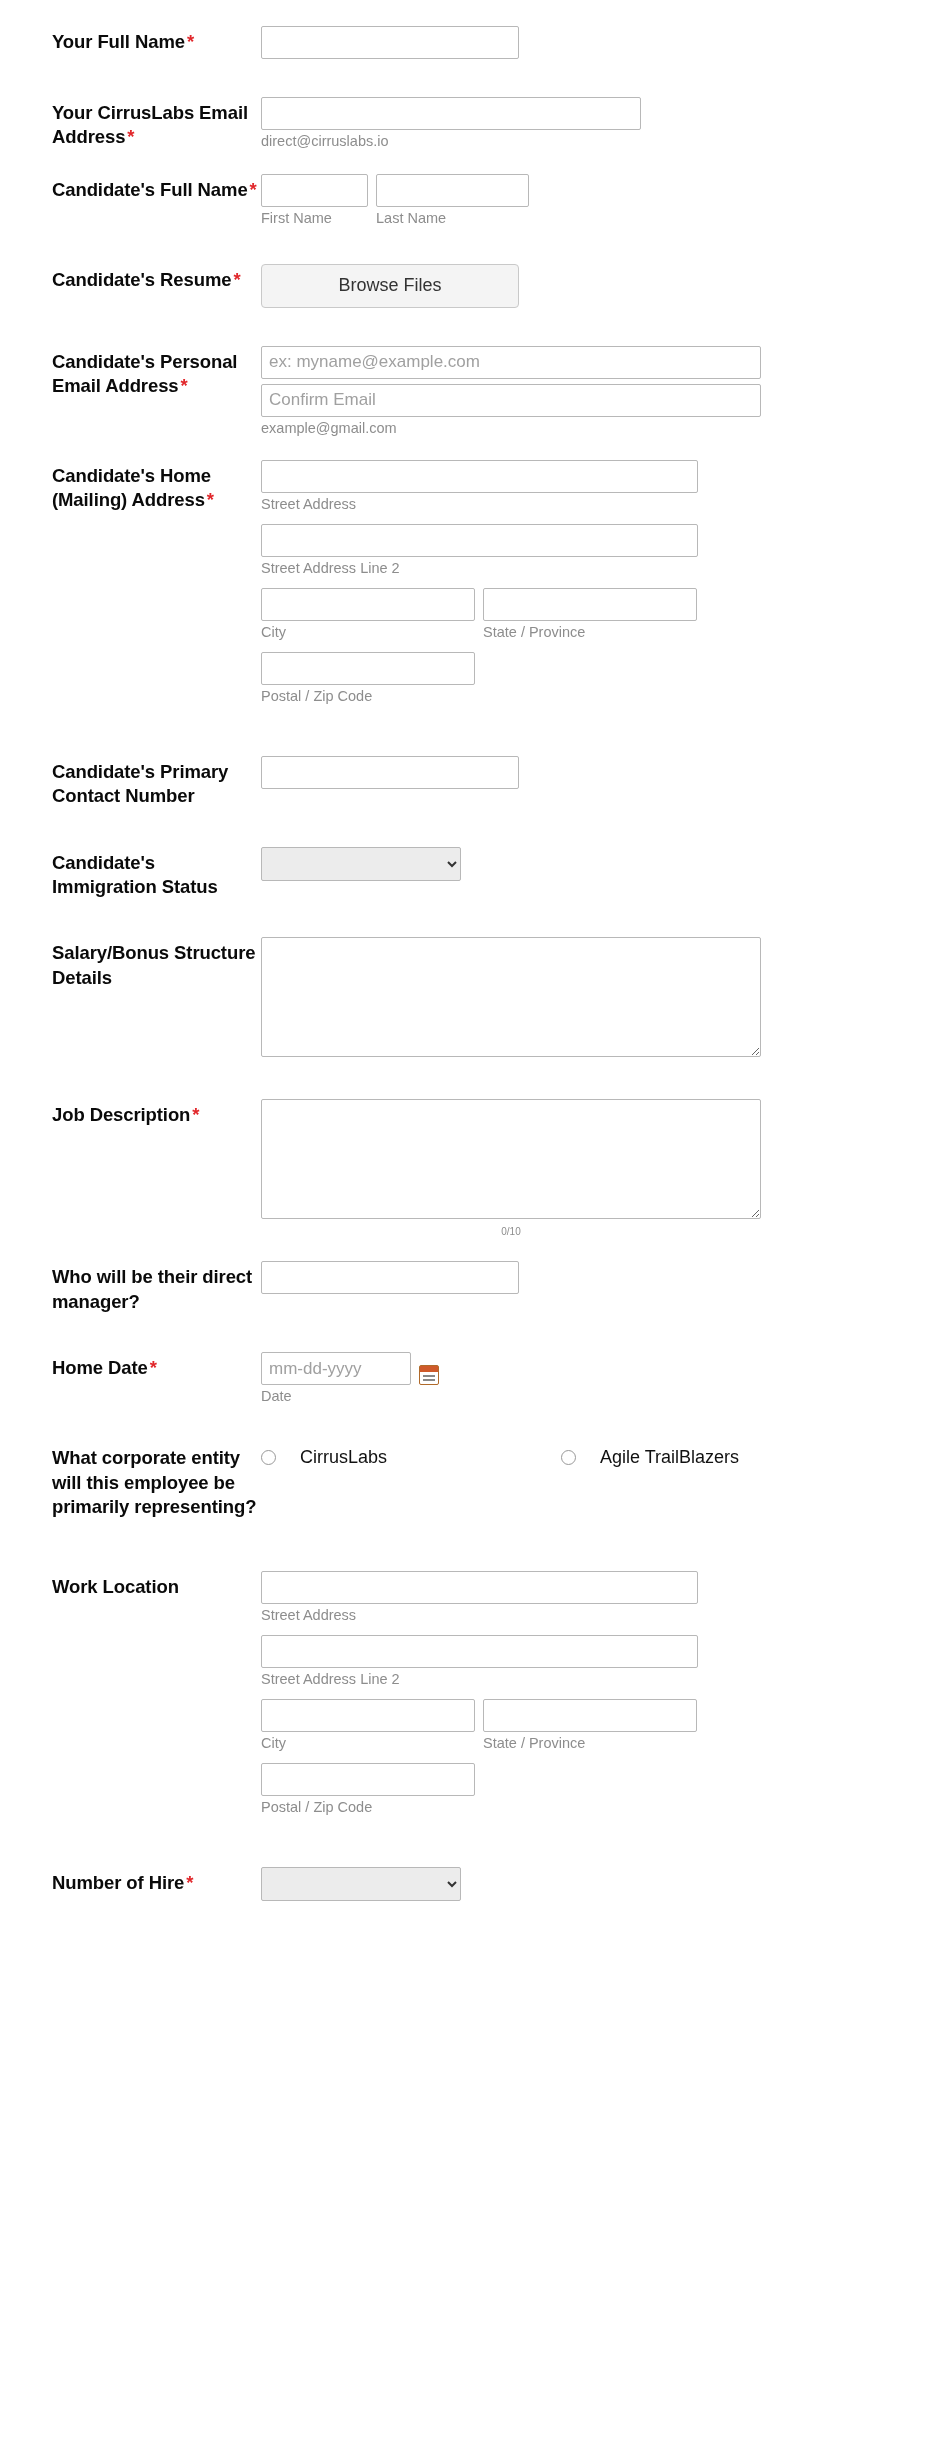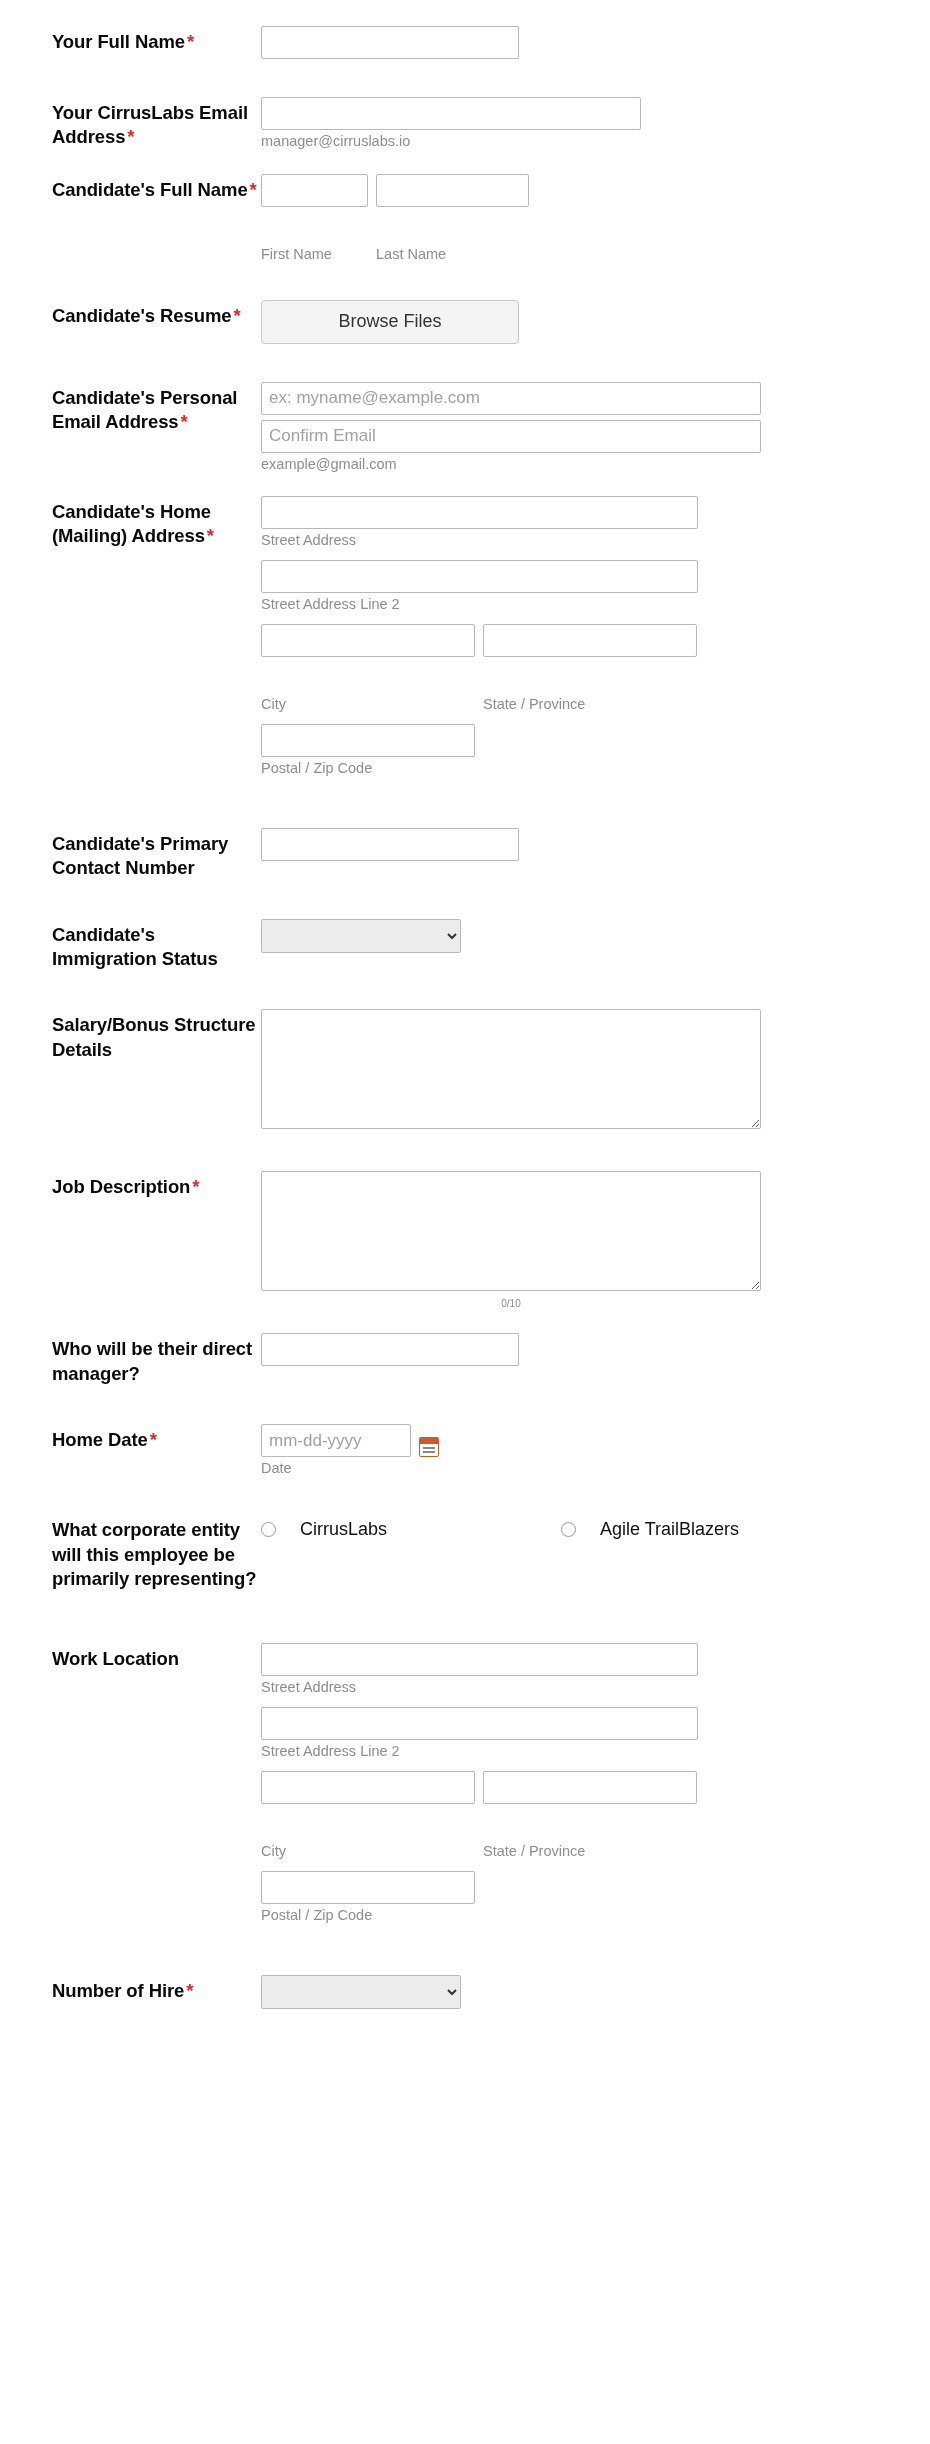--- a/index.html
+++ b/index.html
@@ -61,21 +61,21 @@
   .w-long  { width: 500px; }
   .w-addr  { width: 437px; }
   .w-citystate { width: 214px; }
   .sublabel {
     font-size: 14.5px;
     color: #8d8d8d;
     margin-top: 3px;
     font-family: "Liberation Sans", sans-serif;
   }
   .pair { display: flex; gap: 8px; }
-  .pair .col { display: flex; flex-direction: column; gap: 36px; }
+  .pair .col { display: flex; flex-direction: column; }
   .namepair .col:first-child input { width: 107px; }
   .namepair .col:last-child input { width: 153px; }
   .browse {
     width: 258px;
     height: 44px;
     background: #f4f4f4;
     border: 1px solid #c9c9c9;
     border-radius: 4px;
     font-size: 18px;
     color: #333;
@@ -171,21 +171,21 @@
   </div>
 
   <div class="gap-md"></div>
 
   <div class="row">
     <div class="label">
       <span>Your CirrusLabs Email Address</span><span class="req">*</span>
     </div>
     <div class="field">
       <input class="txt w-mid" type="text" value="" style="">
-      <div class="sublabel">manager@cirruslabs.io</div>
+      <div class="sublabel">direct@cirruslabs.io</div>
     </div>
   </div>
 
   <div class="gap-sm"></div>
 
   <div class="row">
     <div class="label">
       <span>Candidate's Full Name</span><span class="req">*</span>
     </div>
     <div class="field">

